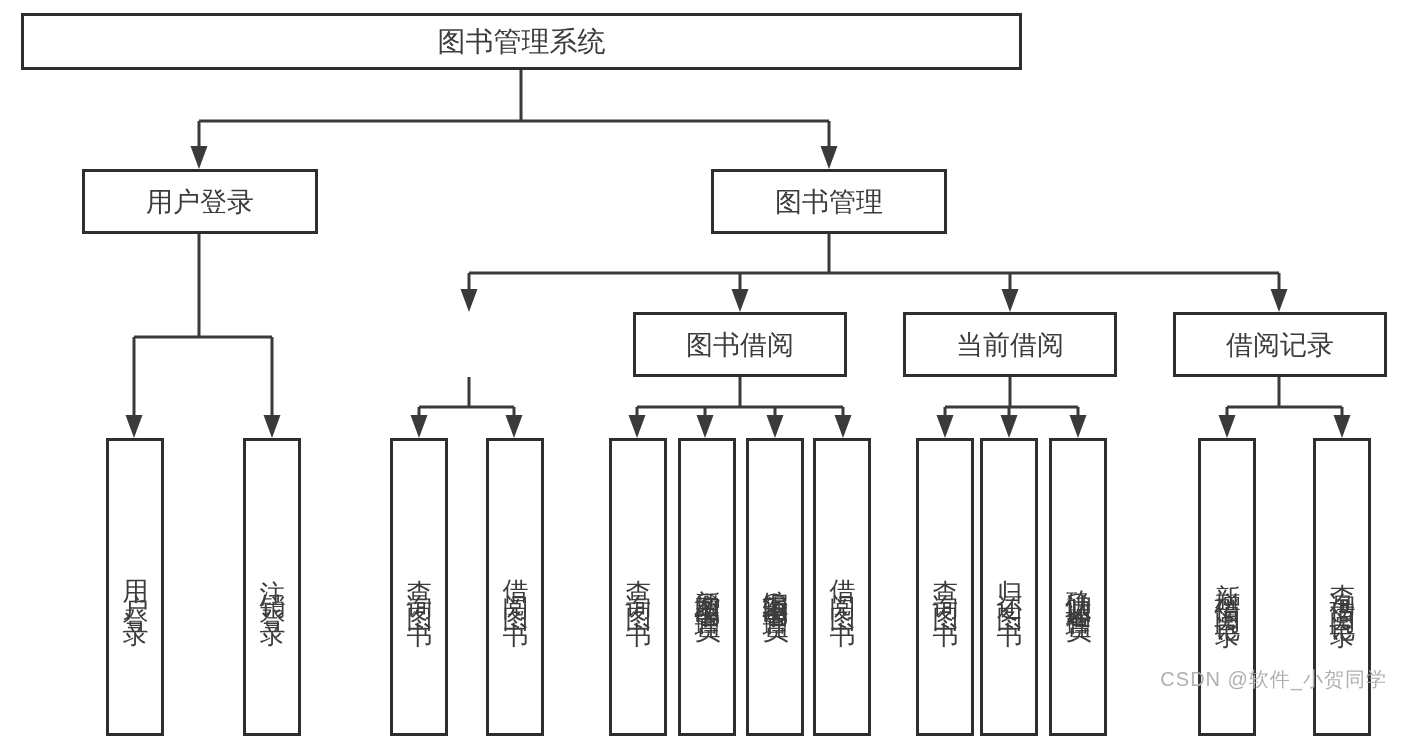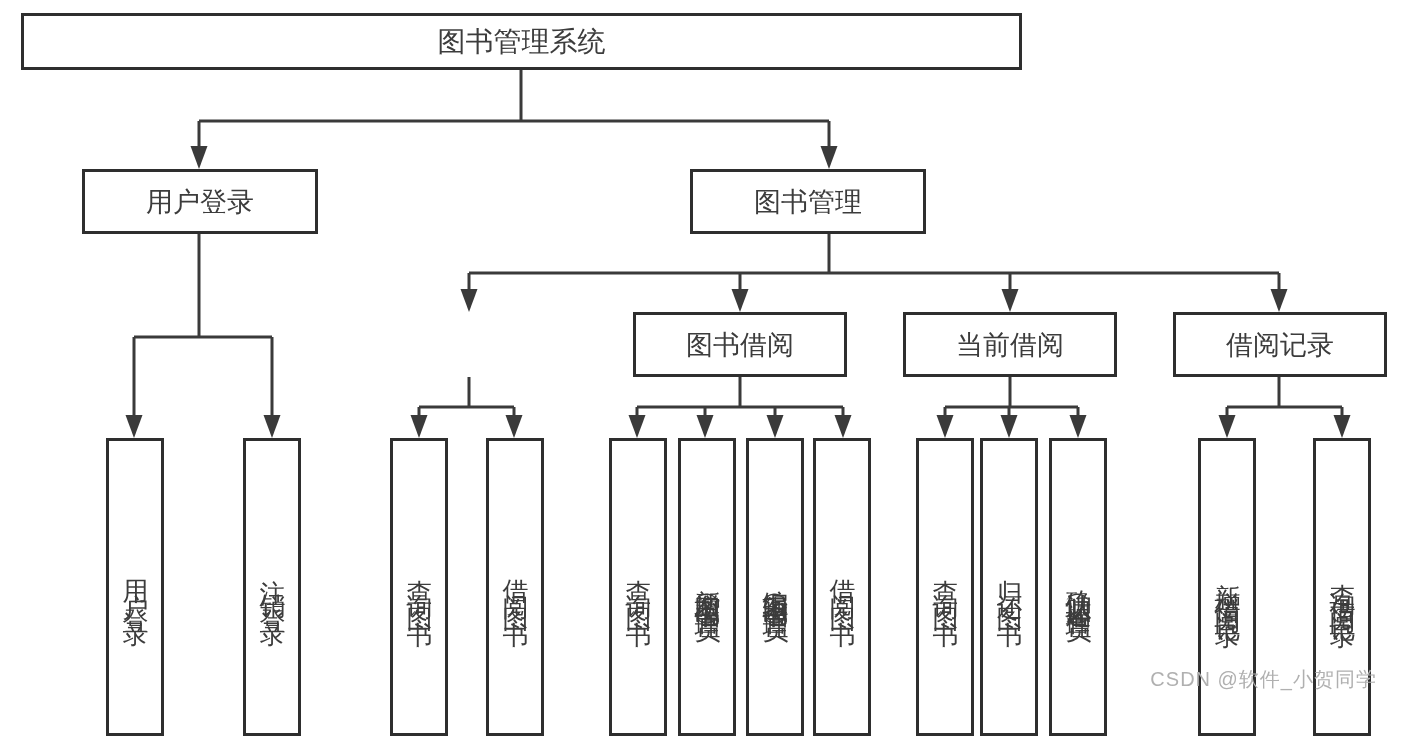--- a/index.html
+++ b/index.html
@@ -55,21 +55,21 @@
   .vtext {
     writing-mode: vertical-rl;
     line-height: 1.15;
     white-space: nowrap;
   }
   .vt-loose { letter-spacing: 14px; }
   .vt-mid   { letter-spacing: 8px; }
   .vt-tight { letter-spacing: 4px; }
   .watermark {
     position: absolute;
-    right: 28px;
+    right: 18px;
     bottom: 6px;
     font-size: 20px;
     color: #b0b0b0;
     letter-spacing: 1px;
     white-space: nowrap;
   }
 </style>
 </head>
 <body>
 
@@ -108,21 +108,21 @@
     </g>
   </svg>
 
   <div class="node root-node">
     <span>图书管理系统</span>
   </div>
 
   <div class="node h-node lvl2" style="left:82px;">
     <span>用户登录</span>
   </div>
-  <div class="node h-node lvl2" style="left:690px;">
+  <div class="node h-node lvl2" style="left:711px;">
     <span>图书管理</span>
   </div>
 
   <div class="node h-node lvl3" style="left:903px;">
     <span>当前借阅</span>
   </div>
   <div class="node h-node lvl3" style="left:633px;">
     <span>图书借阅</span>
   </div>
   <div class="node h-node lvl3" style="left:1173px;">

